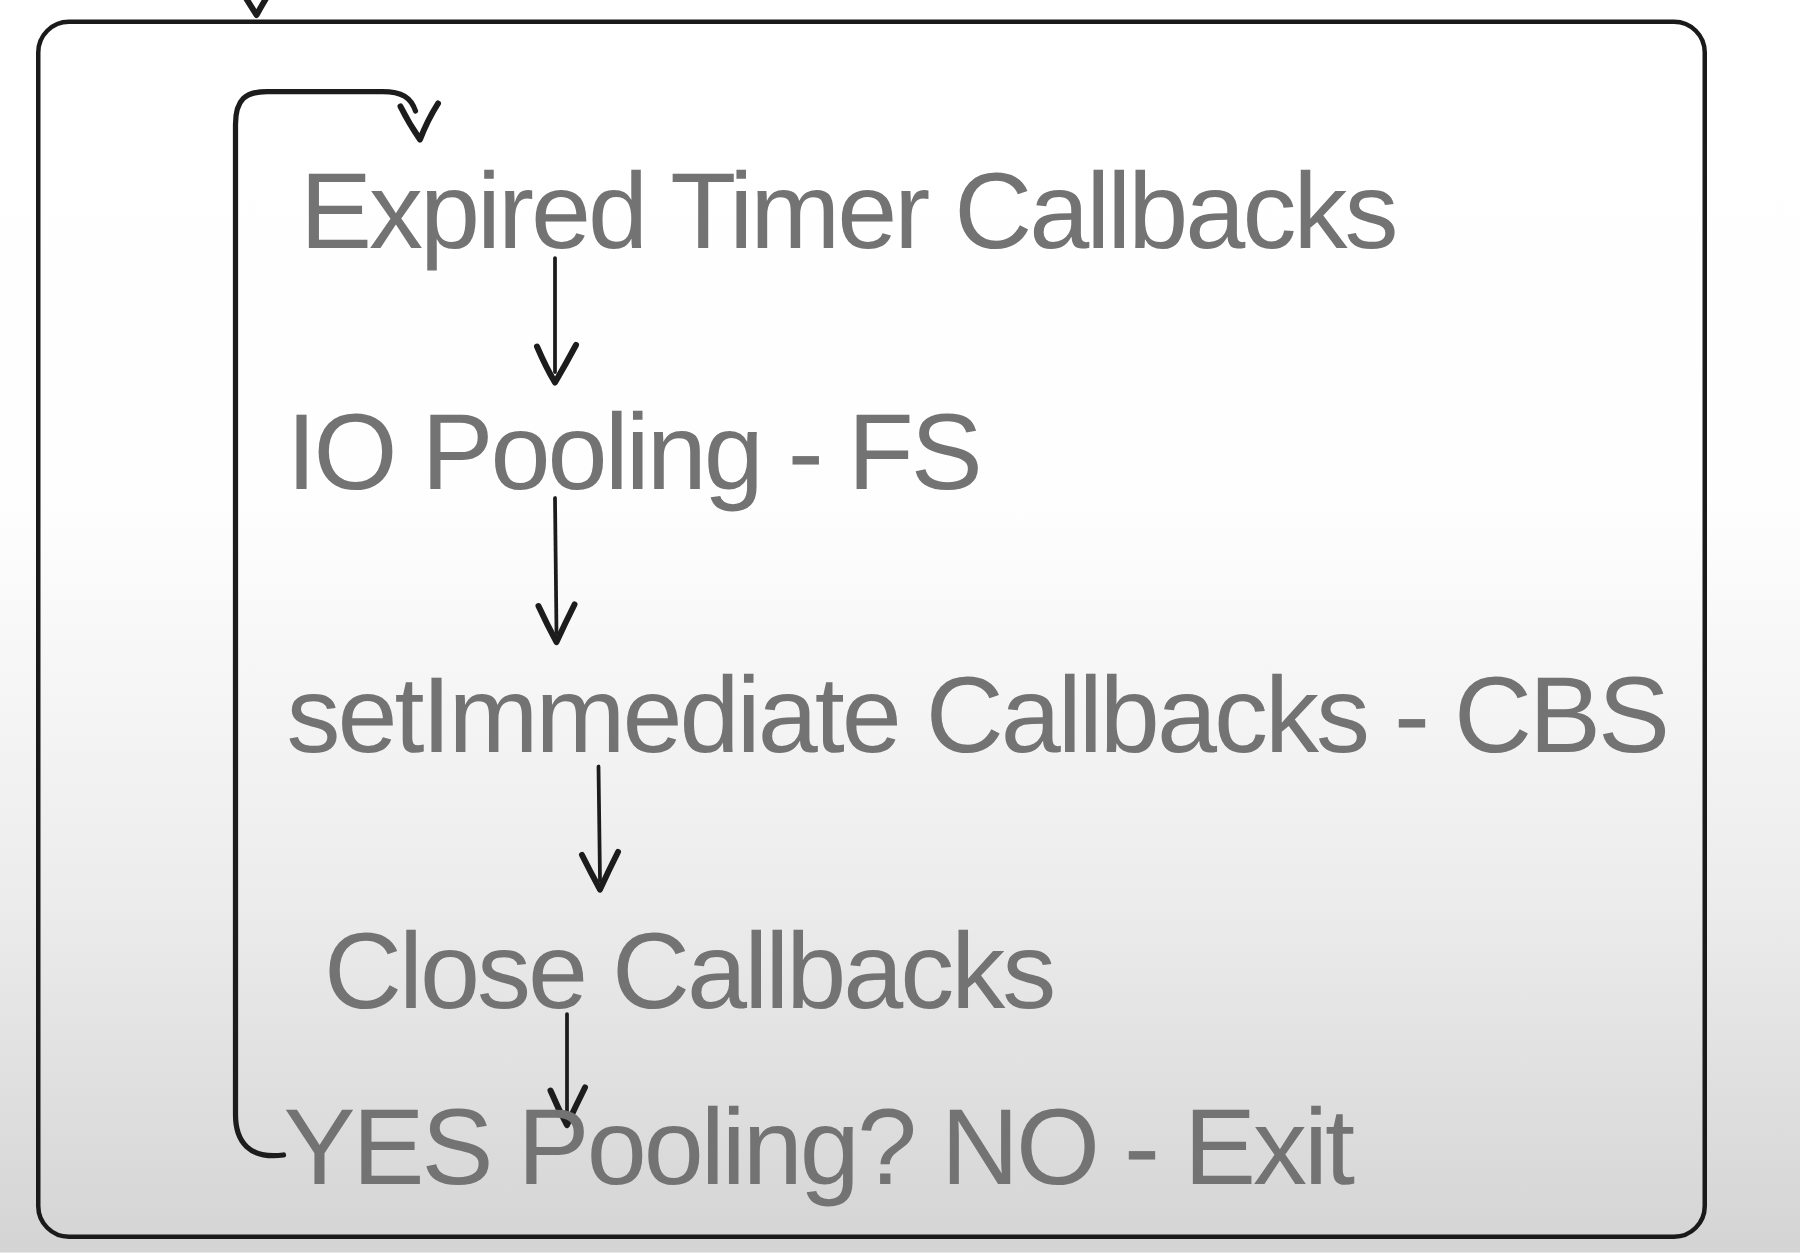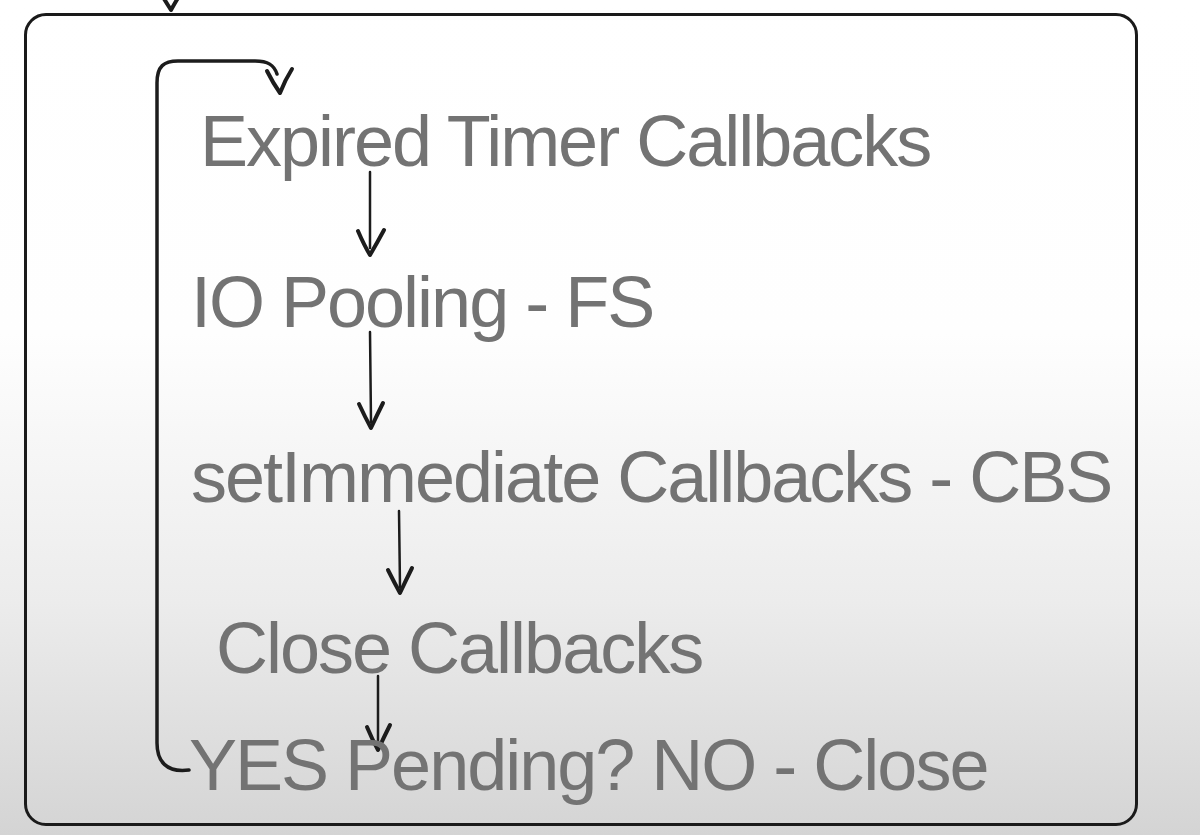--- a/index.html
+++ b/index.html
@@ -77,15 +77,15 @@
 
       <path d="M378,676 L378,744" stroke-width="2.5"></path>
       <path d="M367,727 Q372,739 378,750 Q384,737 390,725" stroke-width="4"></path>
     </g>
   </svg>
 
   <div class="step-label lbl-1">Expired Timer Callbacks</div>
   <div class="step-label lbl-2">IO Pooling - FS</div>
   <div class="step-label lbl-3">setImmediate Callbacks - CBS</div>
   <div class="step-label lbl-4">Close Callbacks</div>
-  <div class="step-label lbl-5">YES Pending? NO - Close</div>
+  <div class="step-label lbl-5">YES Pooling? NO - Exit</div>
 
 </div>
 
 </body></html>

